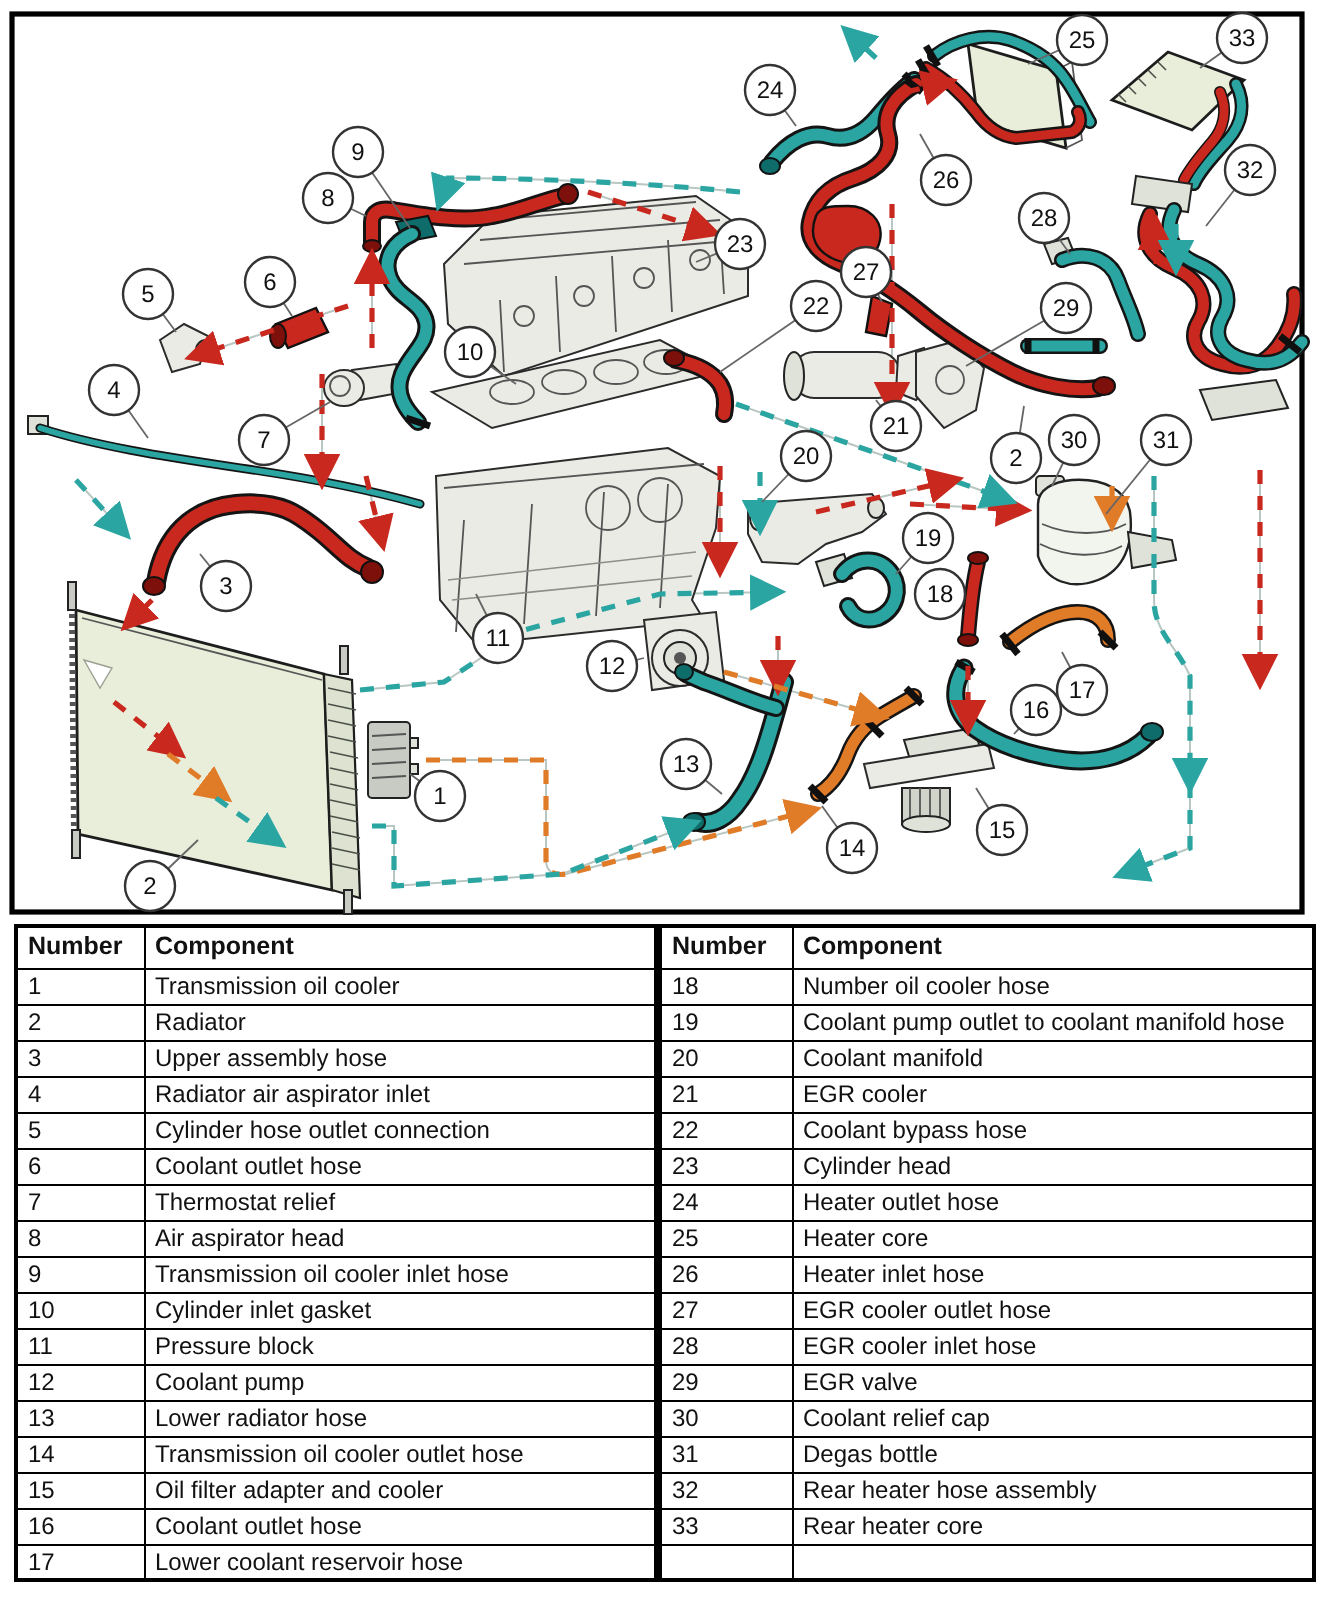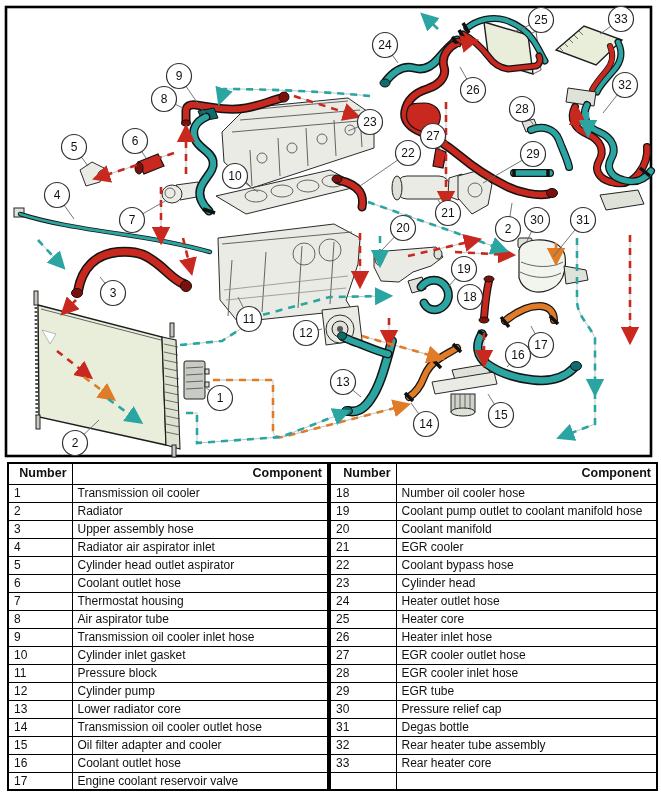--- a/index.html
+++ b/index.html
@@ -46,21 +46,21 @@
   .arrR { fill:var(--red); } .arrT { fill:var(--teal); } .arrO { fill:var(--orange); }
 
   .leader { stroke:#666; stroke-width:.9; fill:none; }
   .callout-circle { fill:#fff; stroke:#333; stroke-width:1.2; }
   .callout-num { font-size:12px; fill:#111; text-anchor:middle; }
 
   
   .tables { position:absolute; top:462px; left:7px; display:flex; }
   table { border-collapse:collapse; table-layout:fixed; border:2px solid #000; font-size:12px; color:#111; }
   th, td { border:1px solid #000; overflow:hidden; white-space:nowrap; }
-  th { text-align:right; font-weight:bold; font-size:12.5px; padding:0 5px 2px 5px; height:21px; }
+  th { text-align:left; font-weight:bold; font-size:12.5px; padding:0 5px 2px 5px; height:21px; }
   td { padding:1px 5px; height:18px; }
   .t-left  { width:320px; } .t-left  .c-num{ width:64px; } .t-left  .c-comp{ width:256px; }
   .t-right { width:327px; } .t-right .c-num{ width:66px; } .t-right .c-comp{ width:261px; }
 </style>
 </head>
 <body>
 
 <div class="page">
 
   <div class="diagram">
@@ -585,69 +585,69 @@
           <tr>
             <td class="c-num">3</td>
             <td class="c-comp">Upper assembly hose</td>
           </tr>
           <tr>
             <td class="c-num">4</td>
             <td class="c-comp">Radiator air aspirator inlet</td>
           </tr>
           <tr>
             <td class="c-num">5</td>
-            <td class="c-comp">Cylinder head outlet aspirator</td>
+            <td class="c-comp">Cylinder hose outlet connection</td>
           </tr>
           <tr>
             <td class="c-num">6</td>
             <td class="c-comp">Coolant outlet hose</td>
           </tr>
           <tr>
             <td class="c-num">7</td>
-            <td class="c-comp">Thermostat housing</td>
+            <td class="c-comp">Thermostat relief</td>
           </tr>
           <tr>
             <td class="c-num">8</td>
-            <td class="c-comp">Air aspirator tube</td>
+            <td class="c-comp">Air aspirator head</td>
           </tr>
           <tr>
             <td class="c-num">9</td>
             <td class="c-comp">Transmission oil cooler inlet hose</td>
           </tr>
           <tr>
             <td class="c-num">10</td>
             <td class="c-comp">Cylinder inlet gasket</td>
           </tr>
           <tr>
             <td class="c-num">11</td>
             <td class="c-comp">Pressure block</td>
           </tr>
           <tr>
             <td class="c-num">12</td>
-            <td class="c-comp">Cylinder pump</td>
+            <td class="c-comp">Coolant pump</td>
           </tr>
           <tr>
             <td class="c-num">13</td>
-            <td class="c-comp">Lower radiator core</td>
+            <td class="c-comp">Lower radiator hose</td>
           </tr>
           <tr>
             <td class="c-num">14</td>
             <td class="c-comp">Transmission oil cooler outlet hose</td>
           </tr>
           <tr>
             <td class="c-num">15</td>
             <td class="c-comp">Oil filter adapter and cooler</td>
           </tr>
           <tr>
             <td class="c-num">16</td>
             <td class="c-comp">Coolant outlet hose</td>
           </tr>
           <tr>
             <td class="c-num">17</td>
-            <td class="c-comp">Engine coolant reservoir valve</td>
+            <td class="c-comp">Lower coolant reservoir hose</td>
           </tr>
         </tbody>
     </table>
     <table class="t-right" id="table-right">
       <thead>
           <tr>
             <th class="c-num">Number</th>
             <th class="c-comp">Component</th>
           </tr>
         </thead>
@@ -691,33 +691,33 @@
           <tr>
             <td class="c-num">27</td>
             <td class="c-comp">EGR cooler outlet hose</td>
           </tr>
           <tr>
             <td class="c-num">28</td>
             <td class="c-comp">EGR cooler inlet hose</td>
           </tr>
           <tr>
             <td class="c-num">29</td>
-            <td class="c-comp">EGR tube</td>
+            <td class="c-comp">EGR valve</td>
           </tr>
           <tr>
             <td class="c-num">30</td>
-            <td class="c-comp">Pressure relief cap</td>
+            <td class="c-comp">Coolant relief cap</td>
           </tr>
           <tr>
             <td class="c-num">31</td>
             <td class="c-comp">Degas bottle</td>
           </tr>
           <tr>
             <td class="c-num">32</td>
-            <td class="c-comp">Rear heater tube assembly</td>
+            <td class="c-comp">Rear heater hose assembly</td>
           </tr>
           <tr>
             <td class="c-num">33</td>
             <td class="c-comp">Rear heater core</td>
           </tr>
           <tr>
             <td class="c-num"></td>
             <td class="c-comp"></td>
           </tr>
         </tbody>

